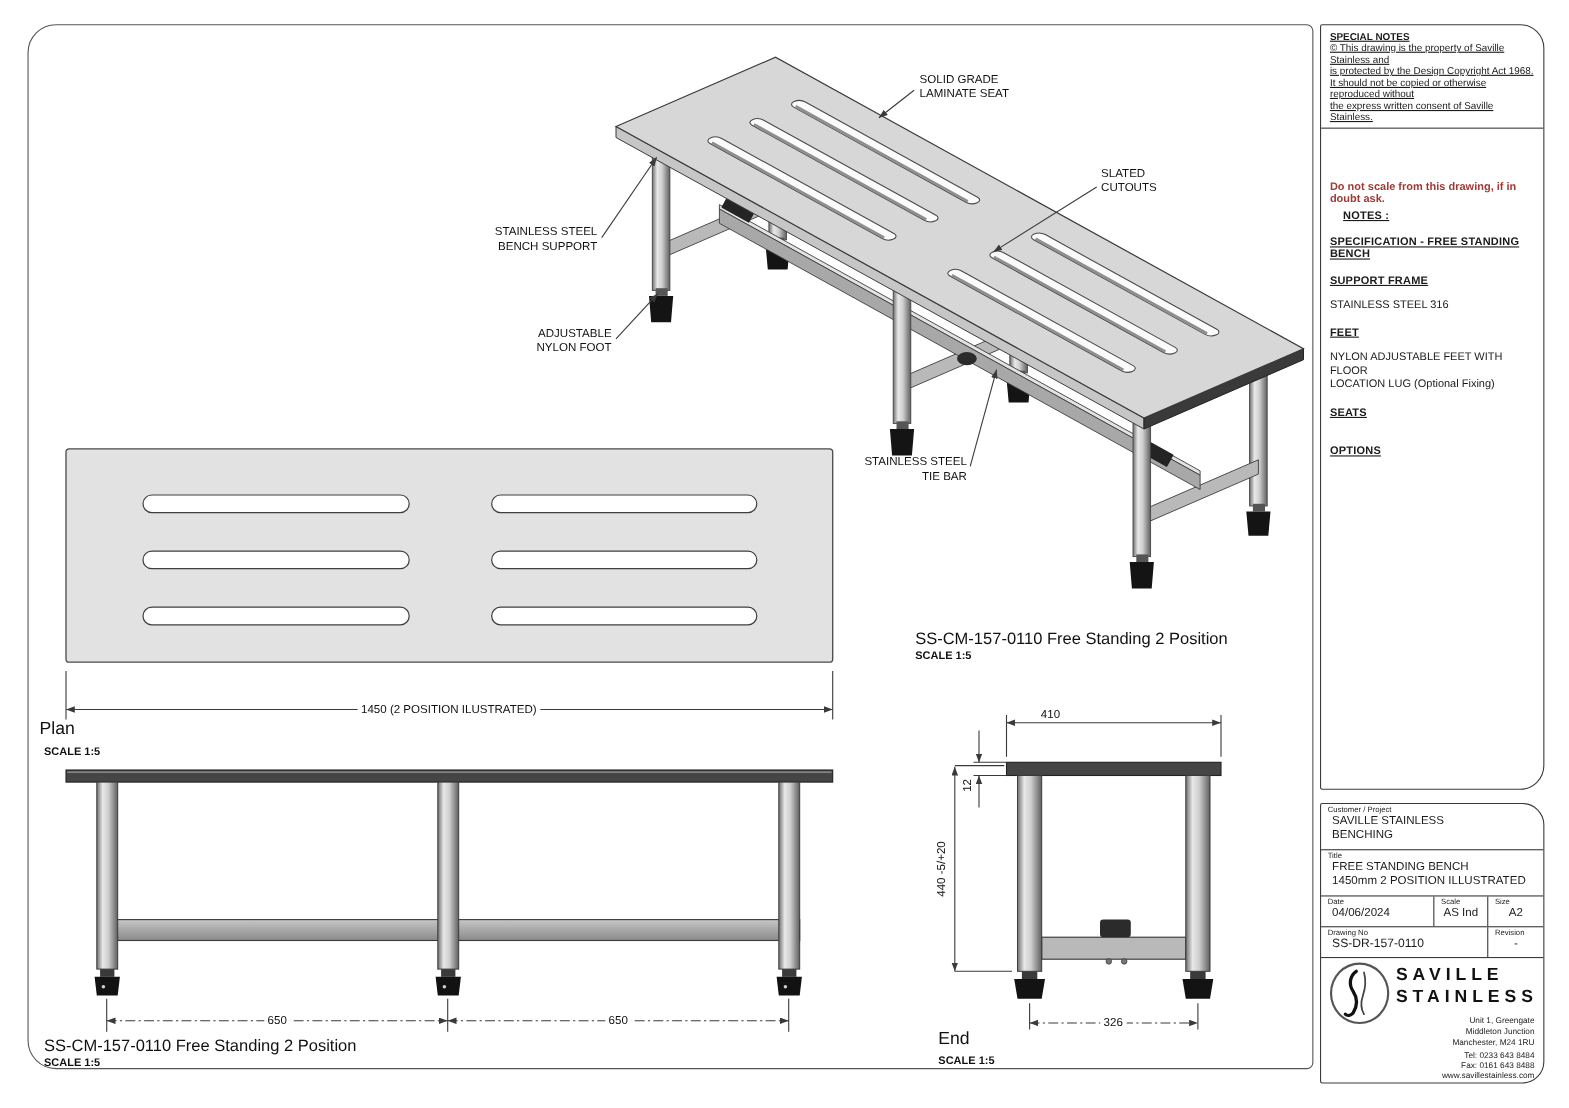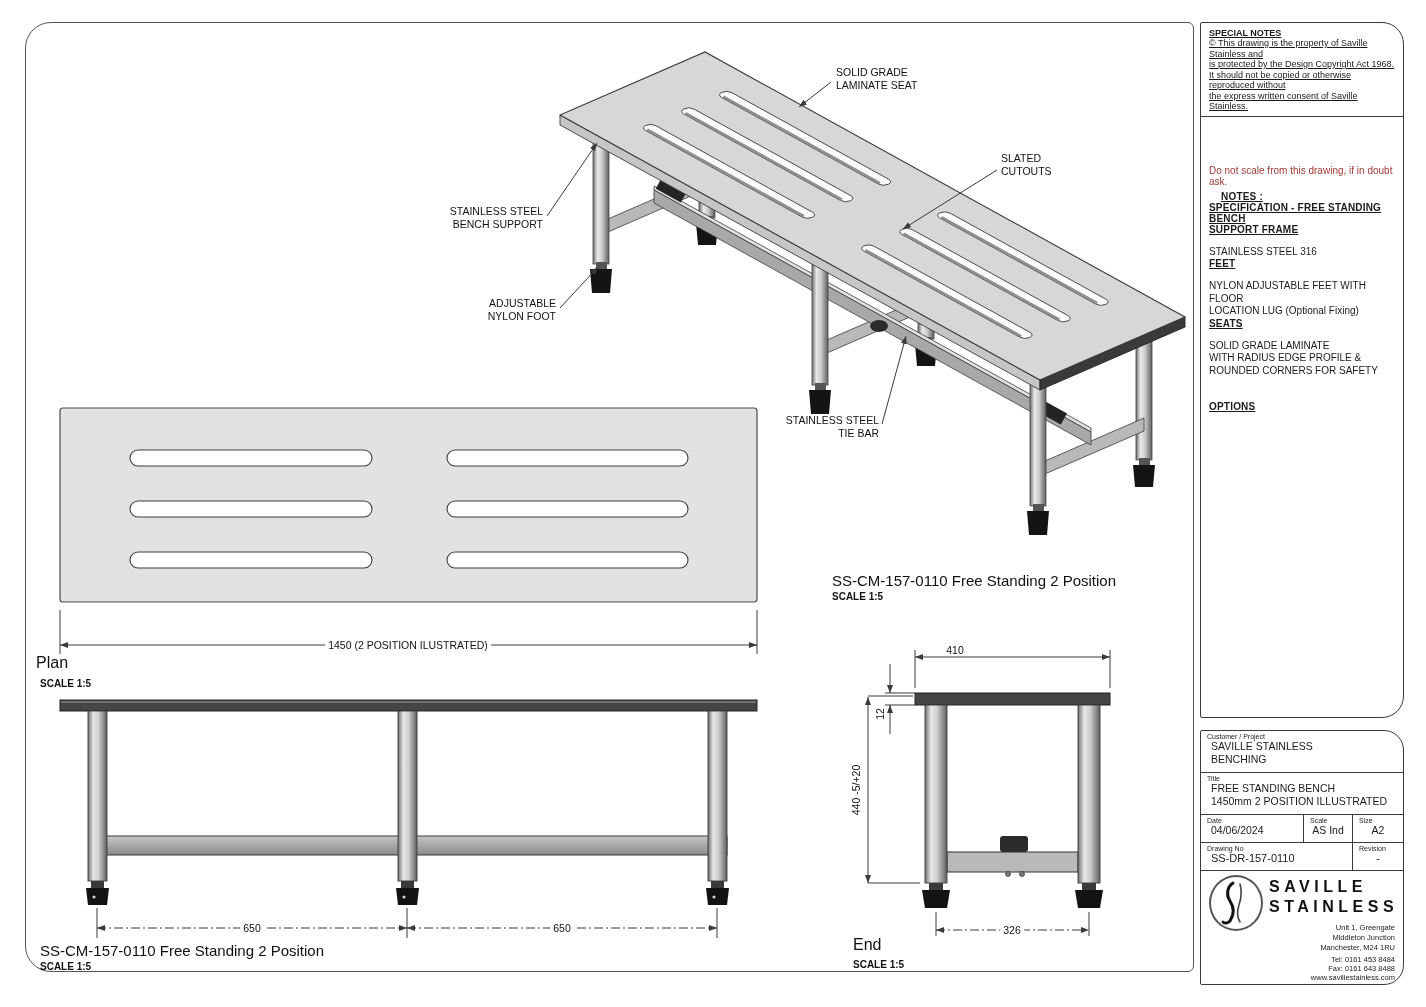--- a/index.html
+++ b/index.html
@@ -10,26 +10,26 @@
   
   .sheet-border{position:absolute;left:25px;top:22px;width:1167px;height:948px;
      border:1.3px solid #555;border-radius:26px 6px 6px 26px;}
   .notes-panel{position:absolute;left:1200px;top:22px;width:204px;height:696px;
      border:1.3px solid #3a3a3a;border-radius:2px 22px 22px 2px;background:#fff;box-sizing:border-box;}
   .titleblock{position:absolute;left:1200px;top:730px;width:204px;height:255px;
      border:1.3px solid #3a3a3a;border-radius:2px 20px 20px 2px;background:#fff;box-sizing:border-box;}
   
   .sn-title{font-size:9px;font-weight:bold;text-decoration:underline;}
   .sn-body{font-size:9px;line-height:10.5px;text-decoration:underline;}
-  .warning{font-size:10px;font-weight:normal;color:#9e3a35;margin-top:48px;}
+  .warning{font-size:10px;font-weight:bold;color:#9e3a35;margin-top:48px;}
   .nheading{font-size:10px;font-weight:bold;text-decoration:underline;letter-spacing:.2px;}
   .nbody{font-size:10px;line-height:12.5px;}
   .notes-inner{padding:5px 8px;}
   .sn-divider{border-bottom:1.2px solid #3a3a3a;margin:4px -8px 6px -8px;}
-  .nsec{}
+  .nsec{margin-top:13px;}
   .nsec .nbody{margin-top:11px;}
   
   .tb-row{box-sizing:border-box;border-bottom:1.2px solid #3a3a3a;padding:2px 6px;}
   .tb-label{font-size:7px;color:#222;}
   .tb-value{font-size:10.5px;line-height:12.5px;padding-left:4px;}
   .tb-cols{display:flex;}
   .tb-cell{box-sizing:border-box;padding:2px 6px;border-right:1.2px solid #3a3a3a;}
   .tb-cell:last-child{border-right:none;}
   .company{font-size:16px;font-weight:bold;letter-spacing:4.5px;line-height:20px;color:#111;}
   .addr{font-size:7.5px;line-height:10px;text-align:right;color:#222;}
@@ -270,23 +270,20 @@
         <div class="nheading">SUPPORT FRAME</div>
         <div class="nbody pre">STAINLESS STEEL 316</div>
       </div>
       <div class="nsec">
         <div class="nheading">FEET</div>
         <div class="nbody pre">NYLON ADJUSTABLE FEET WITH FLOOR
 LOCATION LUG (Optional Fixing)</div>
       </div>
       <div class="nsec">
         <div class="nheading">SEATS</div>
-        <div class="nbody pre">SOLID GRADE LAMINATE
-WITH RADIUS EDGE PROFILE &amp;
-ROUNDED CORNERS FOR SAFETY</div>
       </div>
       <div class="nsec" style="margin-top:24px;">
         <div class="nheading">OPTIONS</div>
       </div>
     </div>
   </div>
 
   <div class="titleblock">
     <div class="tb-row" style="height:42px;">
       <div class="tb-label">Customer / Project</div>
@@ -327,19 +324,19 @@
         <svg width="46" height="48" viewBox="0 0 46 48" style="margin:2px 0 0 2px;">
           <path d="M20,4 C14,8 13,16 17,22 C21,28 22,34 17,42 C15,44 12,45 10,43" fill="none" stroke="#111" stroke-width="3" stroke-linecap="round"></path>
           <path d="M27,5 C29,12 28,20 26,26 C24,32 24,38 27,43" fill="none" stroke="#444" stroke-width="1.6" stroke-linecap="round"></path>
         </svg>
       </div>
       <div class="abs company" style="left:68px;top:6px;">SAVILLE</div>
       <div class="abs company" style="left:68px;top:26px;">STAINLESS</div>
       <div class="abs addr pre" style="right:8px;top:52px;">Unit 1, Greengate
 Middleton Junction
 Manchester, M24 1RU</div>
-      <div class="abs addr" style="right:8px;top:84px;">Tel:  0161 453 8484</div>
+      <div class="abs addr" style="right:8px;top:84px;">Tel:  0233 643 8484</div>
       <div class="abs addr" style="right:8px;top:93px;">Fax:  0161 643 8488</div>
       <div class="abs addr" style="right:8px;top:102px;">www.savillestainless.com</div>
     </div>
   </div>
 
 </div>
 
 </body></html>

